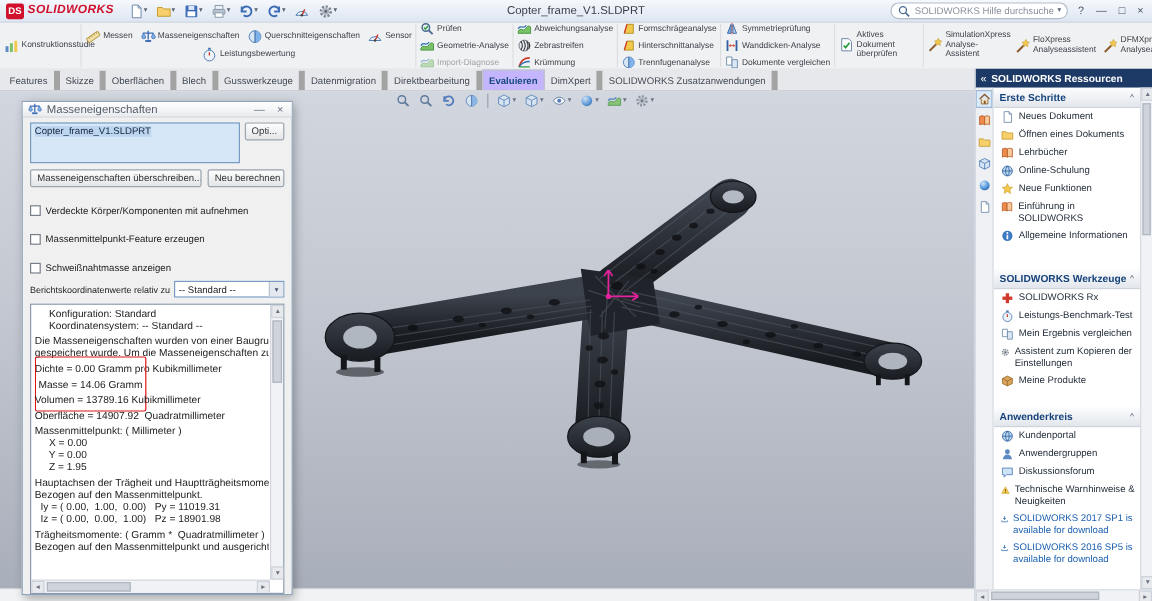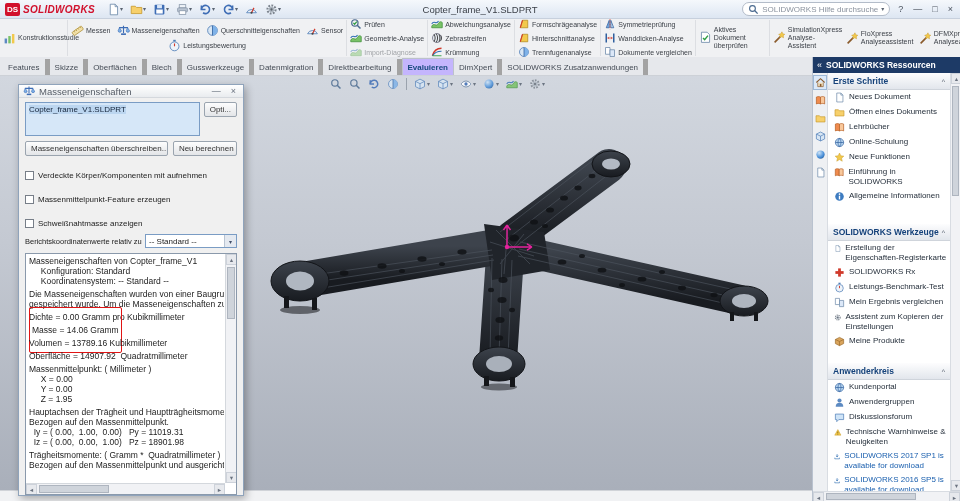--- a/index.html
+++ b/index.html
@@ -6,21 +6,21 @@
   html,body { width:960px; height:501px; overflow:hidden; background:#9aa0ab;
               font-family:"Liberation Sans", sans-serif; }
   .app { position:relative; width:960px; height:501px; background:#f0f1f3; color:#222; }
   svg.ic { width:13px; height:13px; flex:0 0 auto; }
   svg.ic12 { width:12px; height:12px; } svg.ic11 { width:11px; height:11px; }
 
   
   .titlebar { position:absolute; top:0; left:0; width:960px; height:19px;
     background:linear-gradient(#f5f8fc,#dde6f2); border-bottom:1px solid #c7d0dd;
     display:flex; align-items:center; padding:0 5px; gap:3px; }
-  .logo { display:flex; align-items:center; gap:3px; margin-right:7px; }
+  .logo { display:flex; gap:3px; margin-right:7px; }
   .logo-ds { width:15px; height:13px; background:#d1112c; color:#fff; font-weight:bold;
     font-size:8px; display:flex; align-items:center; justify-content:center; border-radius:2px; }
   .logo-text { color:#d1112c; font-weight:bold; font-style:italic; font-size:10px; letter-spacing:.3px; }
   .tbi { display:flex; align-items:center; height:16px; padding:0 2px; }
   .caret { font-size:6px; color:#5a6472; line-height:1; }
   .tb-title { position:absolute; left:50%; transform:translateX(-50%); font-size:9.5px; color:#3a3f47; }
   .tb-right { margin-left:auto; display:flex; align-items:center; gap:6px; }
   .searchbox { width:148px; height:14px; background:#fff; border:1px solid #b3bcc9;
     border-radius:8px; display:flex; align-items:center; padding:0 5px; gap:3px; }
   .searchbox .ph { color:#8a929e; font-size:8px; white-space:nowrap; overflow:hidden; flex:1; }
@@ -729,21 +729,20 @@
       </label>
       <div class="coord-row">
         <span class="coord-label">Berichtskoordinatenwerte relativ zu:</span>
         <div class="select">
           <span class="val">-- Standard --</span>
           <span class="arr">▾</span>
         </div>
       </div>
       <div class="report">
         <div class="report-text">
-          <div class="rline">Masseneigenschaften von Copter_frame_V1</div>
           <div class="rline">     Konfiguration: Standard</div>
           <div class="rline">     Koordinatensystem: -- Standard --</div>
           <div class="rline"></div>
           <div class="rline">Die Masseneigenschaften wurden von einer Baugruppe kopi</div>
           <div class="rline">gespeichert wurde. Um die Masseneigenschaften zu aktualisi</div>
           <div class="rline"></div>
           <div class="rline">Dichte = 0.00 Gramm pro Kubikmillimeter</div>
           <div class="rline"></div>
           <div class="rline"><span class="mass-highlight">Masse = 14.06 Gramm</span></div>
           <div class="rline"></div>
@@ -872,26 +871,20 @@
             </svg>
             <span class="lbl">Allgemeine Informationen</span>
           </div>
         <div class="gap1"></div>
         <div class="tp-sec-hdr">
           <span class="tp-sec-title">SOLIDWORKS Werkzeuge</span>
           <span class="tp-sec-chev">^</span>
         </div>
         <div class="tp-item">
             <svg class="ic11" width="11" height="11">
-              <use href="#sym-page"></use>
-            </svg>
-            <span class="lbl">Erstellung der Eigenschaften-Registerkarte</span>
-          </div>
-        <div class="tp-item">
-            <svg class="ic11" width="11" height="11">
               <use href="#sym-rx"></use>
             </svg>
             <span class="lbl">SOLIDWORKS Rx</span>
           </div>
         <div class="tp-item">
             <svg class="ic11" width="11" height="11">
               <use href="#sym-stopwatch"></use>
             </svg>
             <span class="lbl">Leistungs-Benchmark-Test</span>
           </div>

